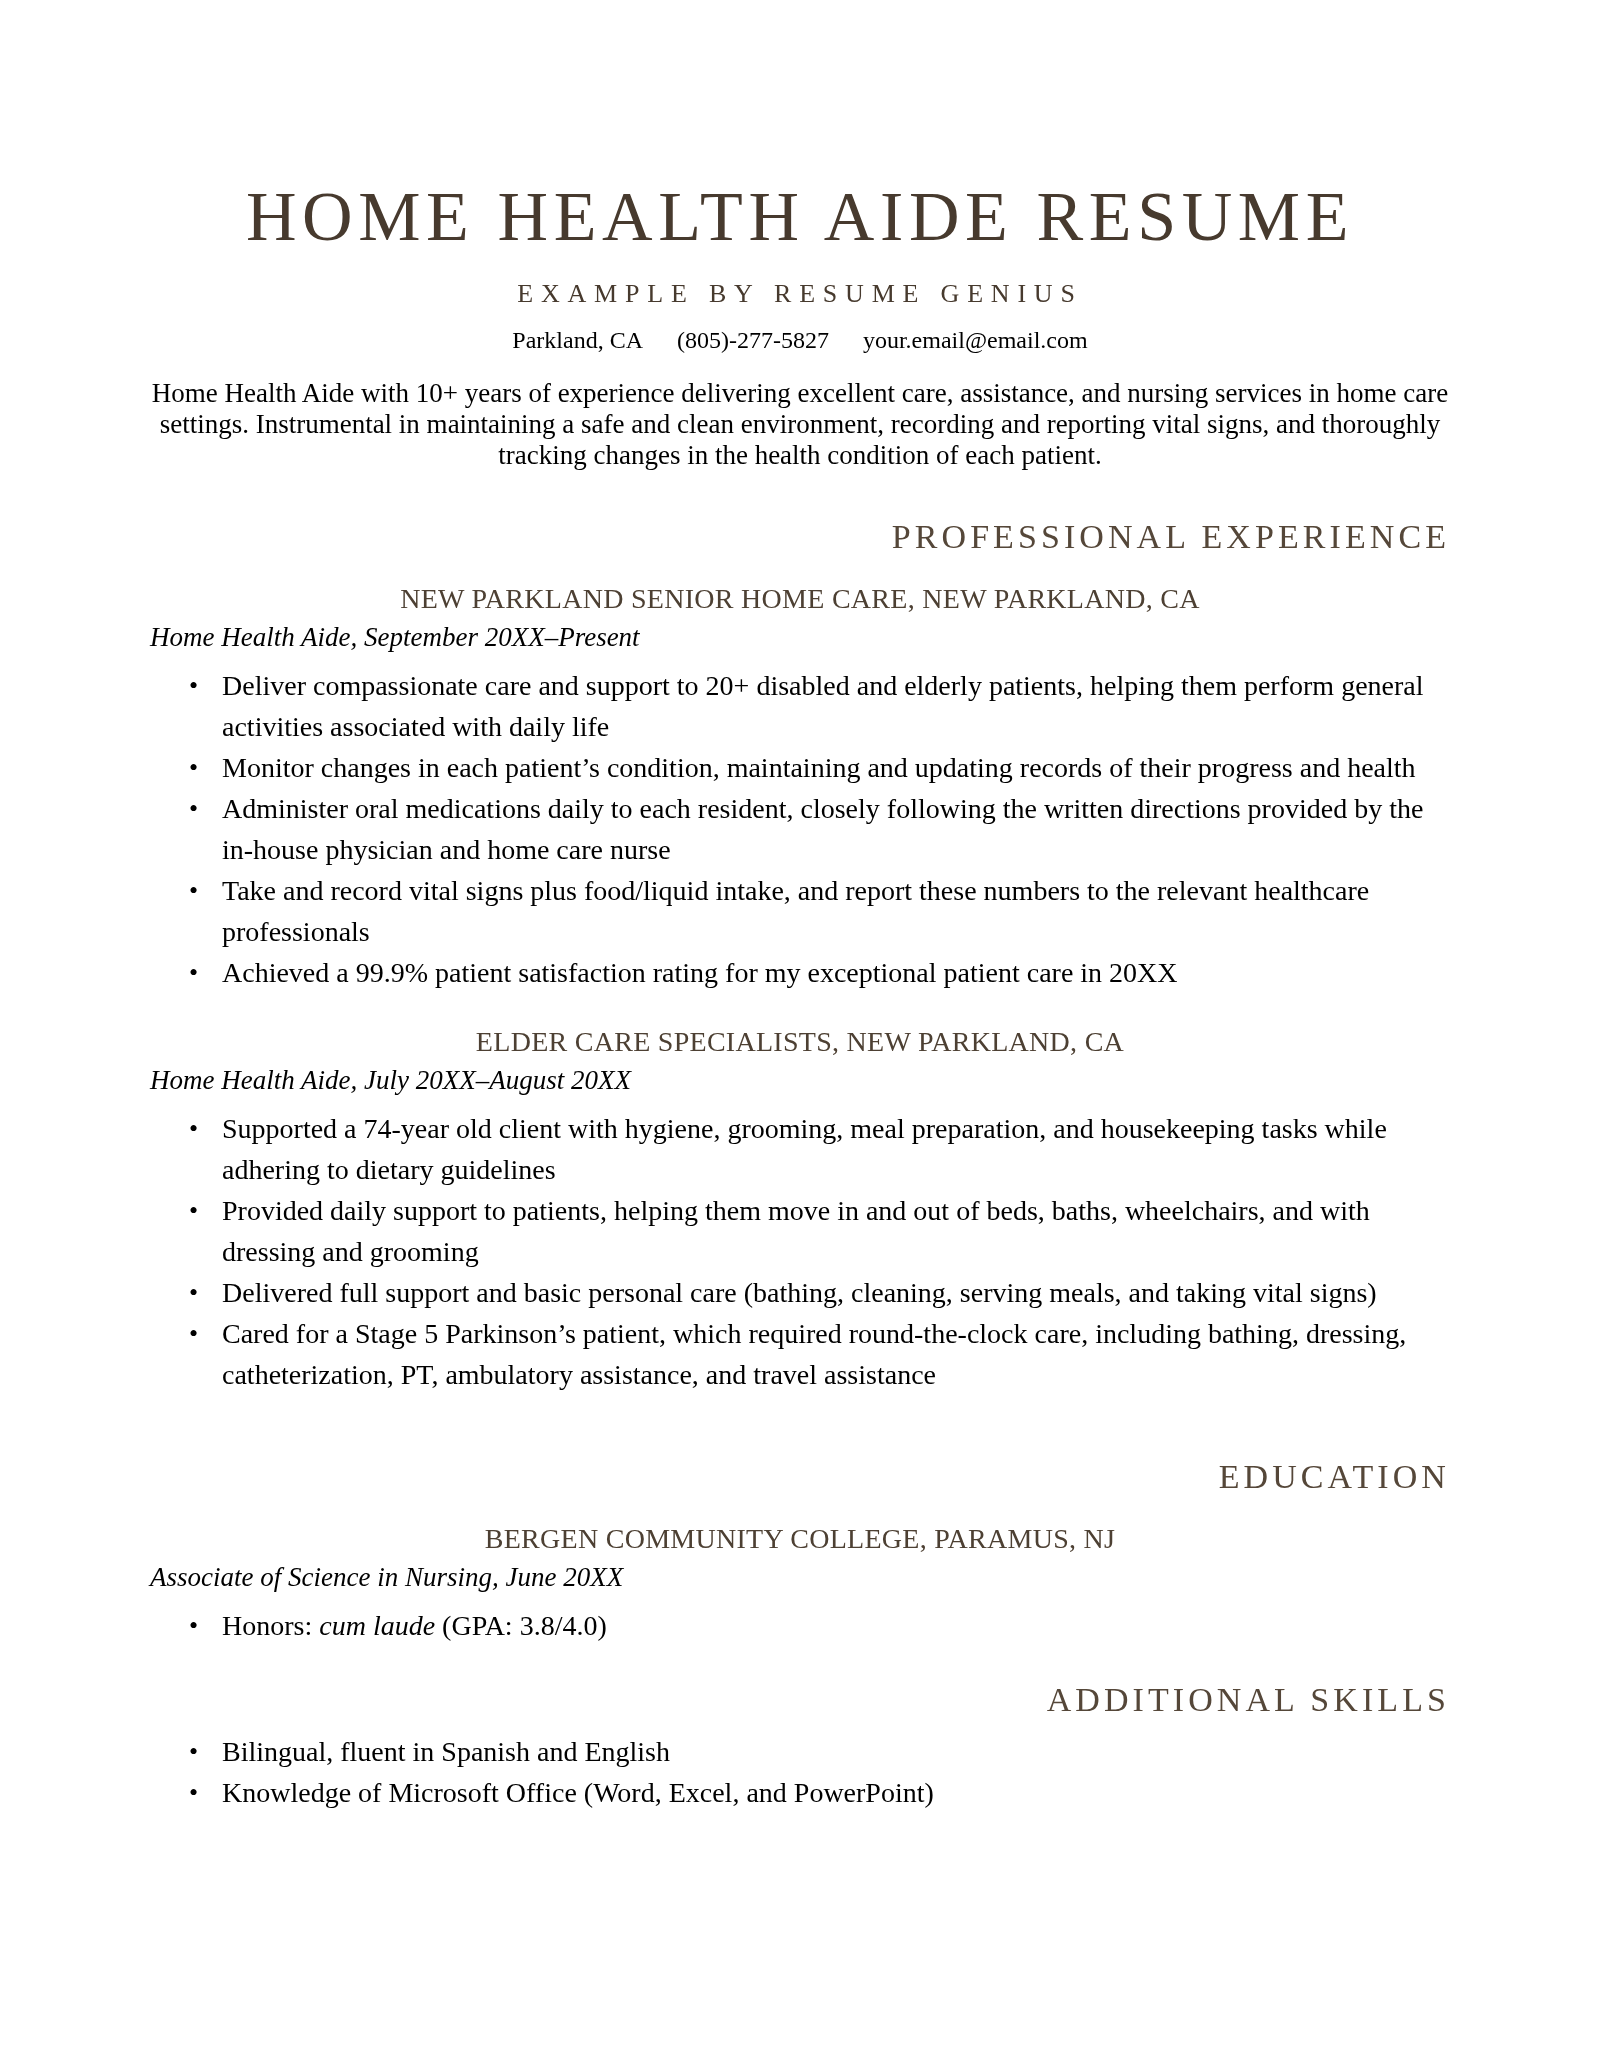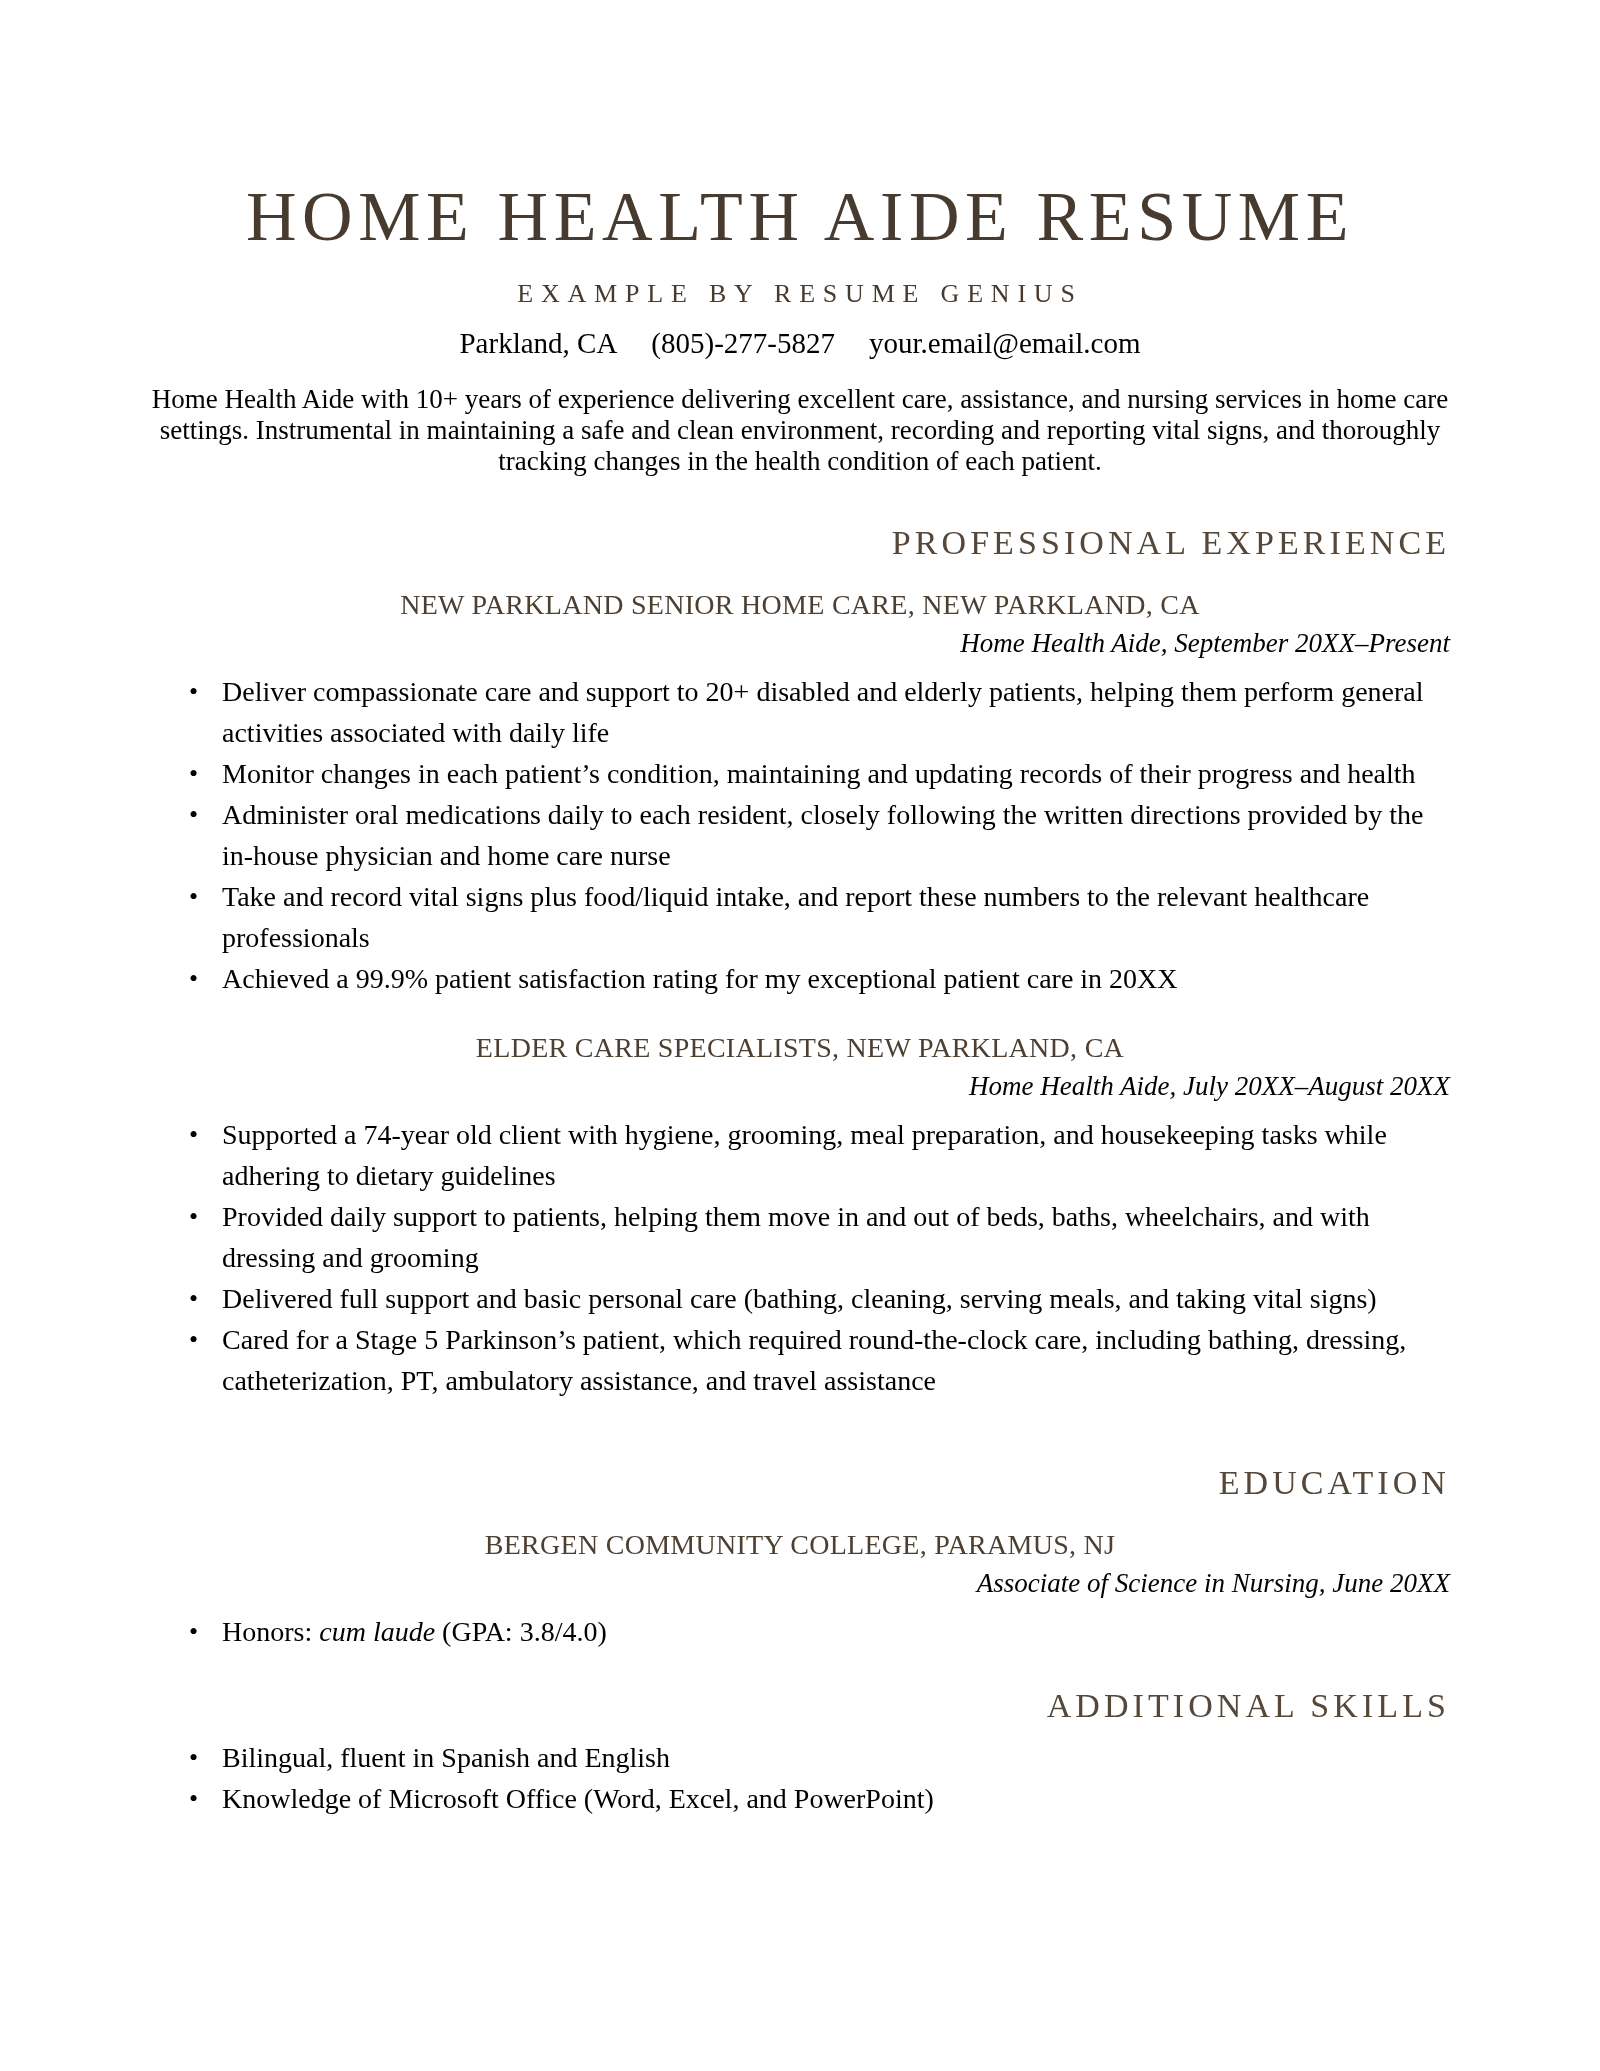--- a/index.html
+++ b/index.html
@@ -35,21 +35,21 @@
   .subtitle {
     margin-top: 24px;
     font-size: 26px;
     letter-spacing: 0.30em;
     text-align: center;
     color: var(--title);
     white-space: nowrap;
   }
   .contact {
     margin-top: 18px;
-    font-size: 29px;
+    font-size: 24px;
     display: flex;
     justify-content: center;
     gap: 34px;
   }
   .summary {
     margin: 24px auto 0;
     max-width: 1310px;
     font-size: 27px;
     line-height: 31px;
     text-align: center;
@@ -72,21 +72,21 @@
     letter-spacing: 0.01em;
     text-align: center;
     color: var(--company);
     line-height: 1.2;
   }
   .job + .job .company { margin-top: 32px; }
   .role {
     margin-top: 5px;
     font-size: 27px;
     font-style: italic;
-    text-align: right;
+    text-align: left;
     line-height: 1.2;
   }
   ul.bullets {
     margin-top: 12px;
     list-style: none;
     padding-left: 72px;
     font-size: 28px;
     line-height: 41px;
   }
   ul.bullets li { position: relative; }

